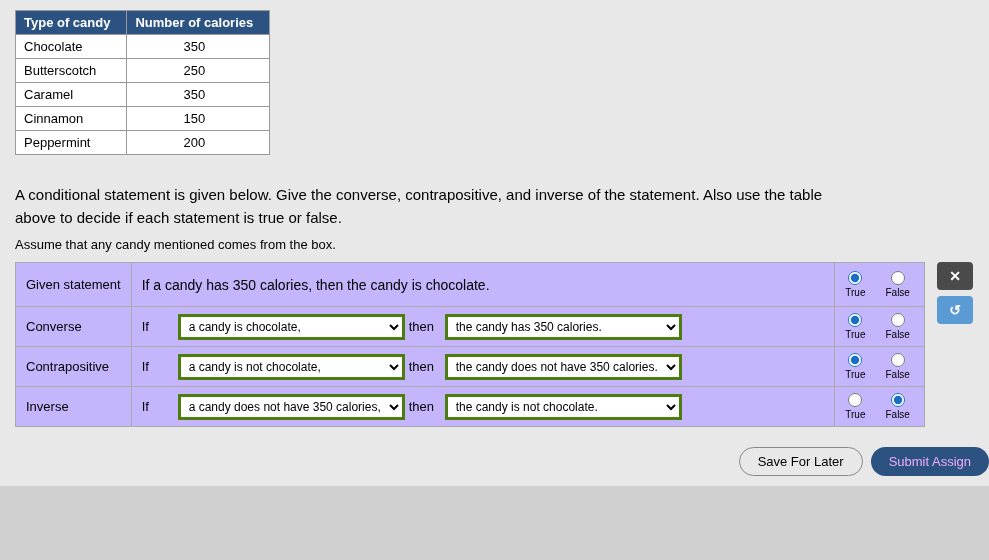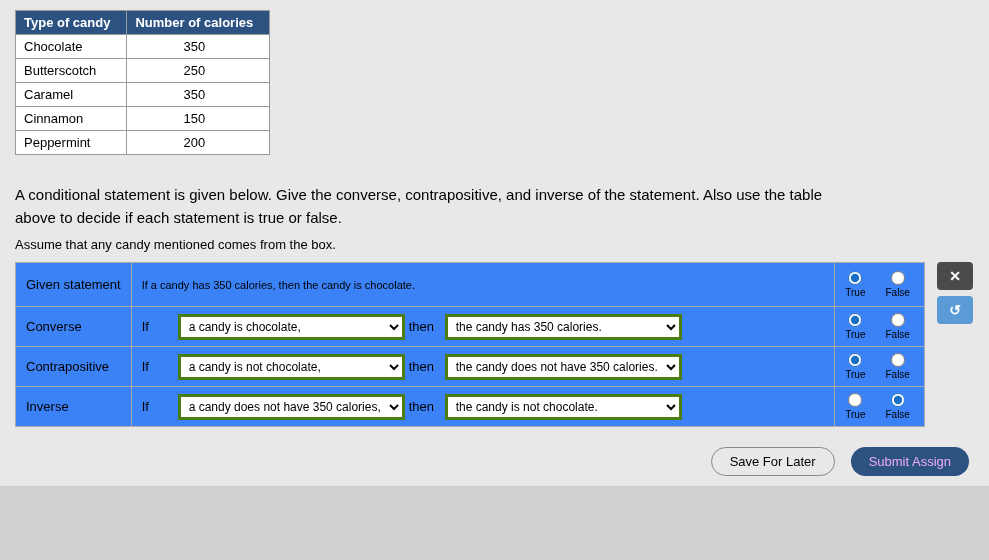--- a/index.html
+++ b/index.html
@@ -51,21 +51,21 @@
     }
 
     
     .logic-area {
       display: flex;
       align-items: flex-start;
       gap: 12px;
     }
     .logic-table {
       border-collapse: collapse;
-      background: #3b82f6;
+      background: #c4b5fd;
       flex: 1;
     }
     .logic-table th, .logic-table td {
       border: 1px solid #aaa;
       padding: 6px 10px;
       vertical-align: middle;
       font-size: 13px;
     }
     .row-label {
       font-weight: normal;
@@ -146,22 +146,22 @@
     }
     .btn-redo {
       background: #5b9bd5;
       color: white;
     }
 
     
     .bottom-bar {
       display: flex;
       justify-content: flex-end;
-      gap: 16px;
-      padding: 10px 20px;
+      gap: 8px;
+      padding: 10px 0;
       background: #e8e8e8;
     }
     .save-btn {
       background: #e8e8e8;
       border: 1px solid #888;
       border-radius: 20px;
       padding: 6px 18px;
       font-size: 13px;
       cursor: pointer;
     }
@@ -172,21 +172,21 @@
       border-radius: 20px;
       padding: 6px 18px;
       font-size: 13px;
       cursor: pointer;
     }
 
     .given-row td {
       padding: 8px 10px;
     }
     .given-statement-full {
-      font-size: 11px;
+      font-size: 14px;
     }
     input[type="radio"] {
       cursor: pointer;
     }
   </style>
 </head>
 <body>
 
 <div class="main-container">
 

